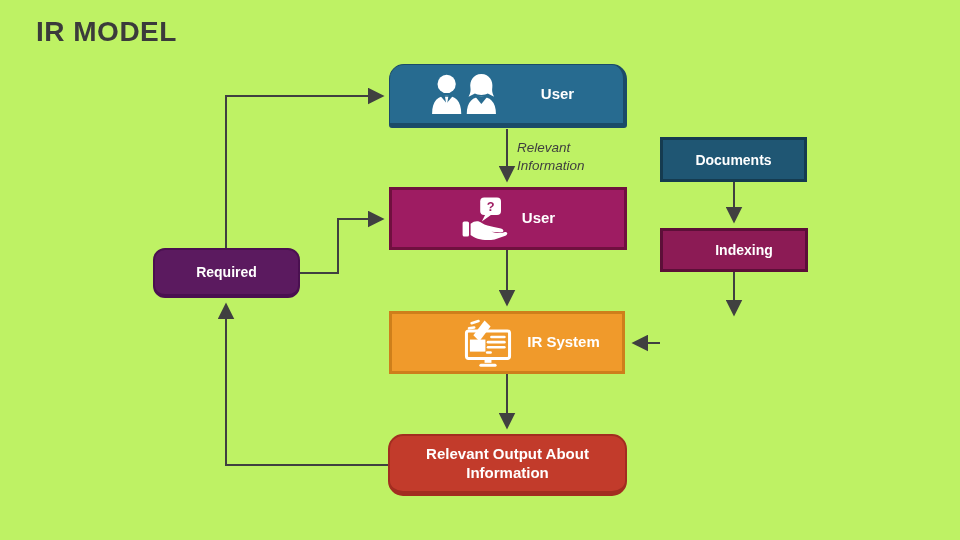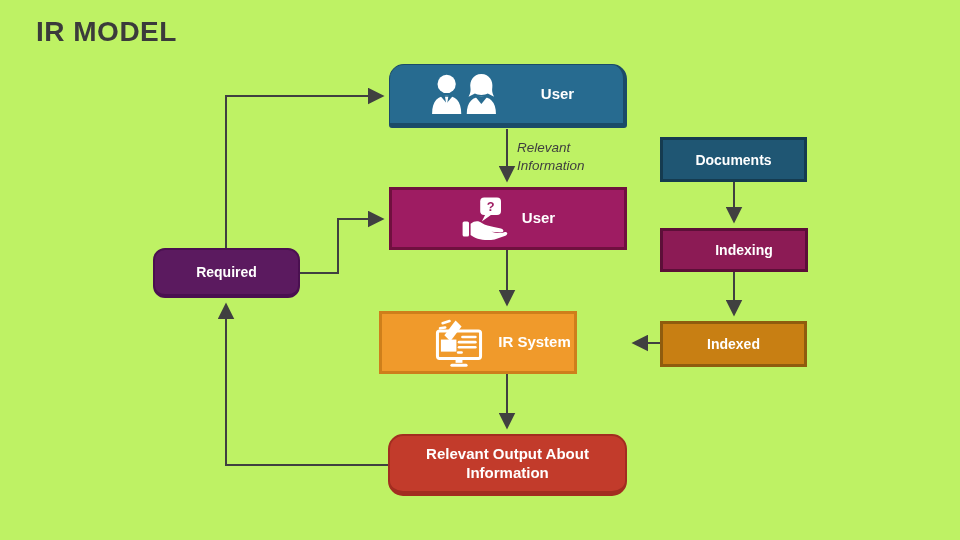--- a/index.html
+++ b/index.html
@@ -17,21 +17,21 @@
     position:absolute;display:flex;align-items:center;justify-content:center;
     color:#fff;box-sizing:border-box;text-align:center;
   }
   .box-label{font-size:15px;font-weight:600;line-height:1.25;}
   .small-label{font-size:14px;font-weight:600;}
   
   .user-box{left:389px;top:64px;width:238px;height:64px;
     border-right:4px solid;border-bottom:5px solid;border-top:1px solid;border-left:1px solid;
     border-radius:15px 15px 3px 3px;gap:40px;padding-right:12px;}
   .query-box{left:389px;top:187px;width:238px;height:63px;border:3px solid;gap:13px;}
-  .ir-box{left:379px;top:311px;width:198px;height:63px;border:3px solid;gap:12px;padding-left:47px;}
+  .ir-box{left:389px;top:311px;width:236px;height:63px;border:3px solid;gap:12px;padding-left:47px;}
   .output-box{left:388px;top:434px;width:239px;height:62px;border:2px solid;border-bottom:5px solid;
     border-radius:15px;padding:0 18px;justify-content:center;}
   
   .documents-box{left:660px;top:137px;width:147px;height:45px;border:3px solid;}
   .indexing-box{left:660px;top:228px;width:148px;height:44px;border:3px solid;padding-left:20px;}
   .indexed-box{left:660px;top:321px;width:147px;height:46px;border:3px solid;}
   
   .feedback-box{left:153px;top:248px;width:147px;height:50px;border:2px solid;border-bottom:4px solid;
     border-radius:12px;}
   .edge-note{
@@ -127,17 +127,14 @@
   </div>
 
   <div class="box documents-box" style="background: rgb(31, 86, 115); border-color: rgb(21, 59, 80);">
     <span class="small-label">Documents</span>
   </div>
 
   <div class="box indexing-box" style="background: rgb(140, 27, 85); border-color: rgb(92, 15, 56);">
     <span class="small-label">Indexing</span>
   </div>
 
-  <div class="box indexed-box" style="background: rgb(200, 127, 19); border-color: rgb(143, 92, 14);">
-    <span class="small-label">Indexed</span>
-  </div>
 
 </div>
 
 </body></html>

